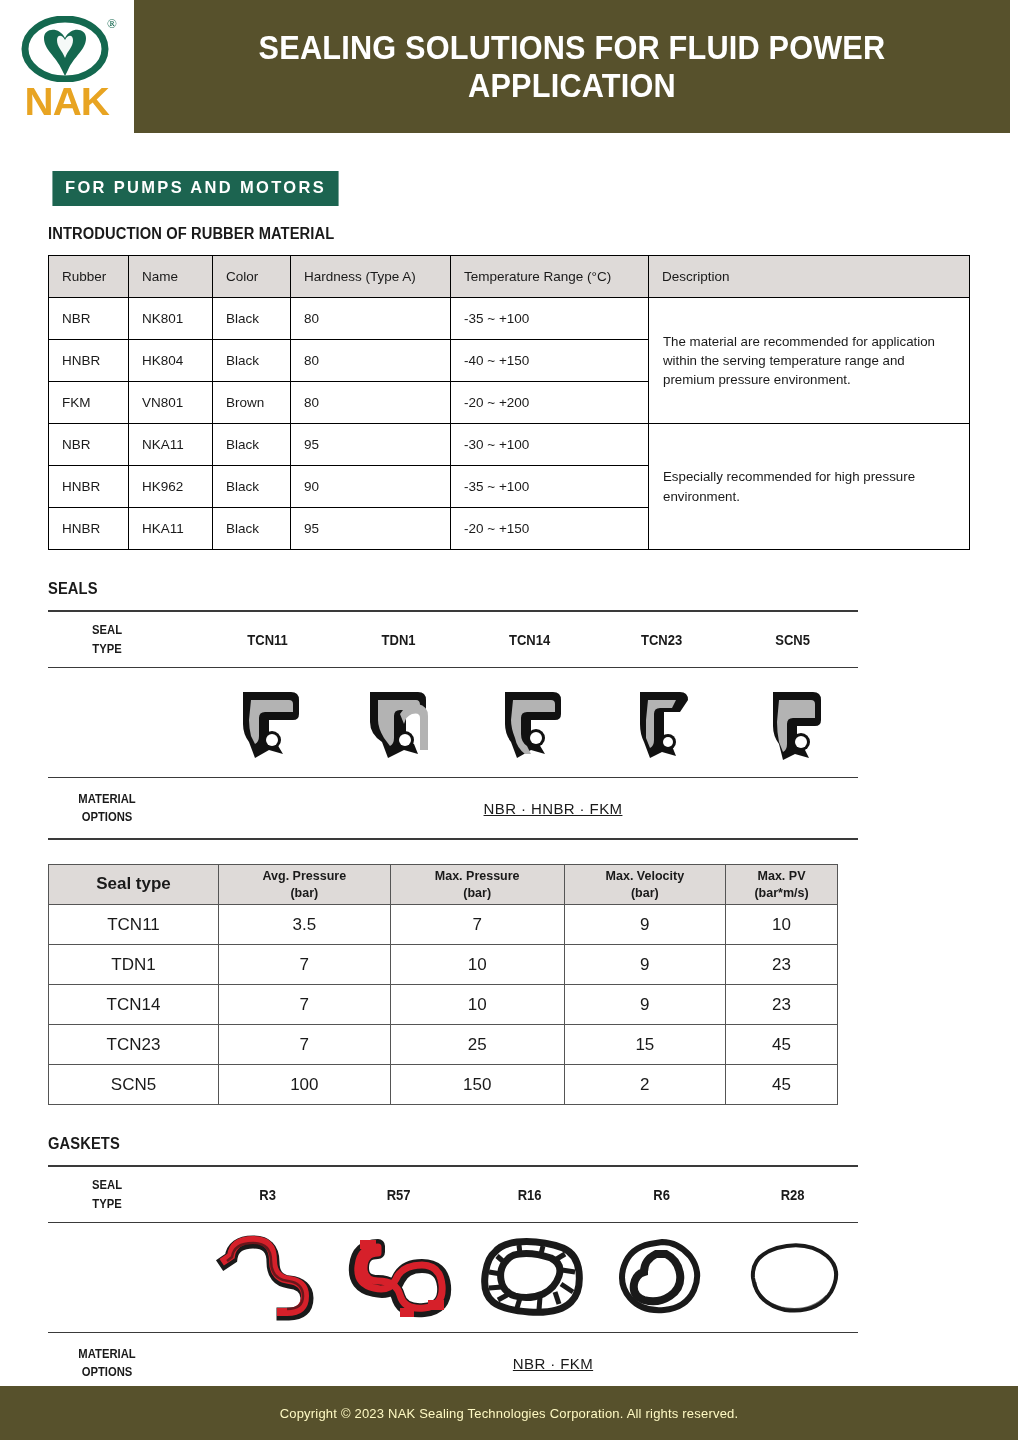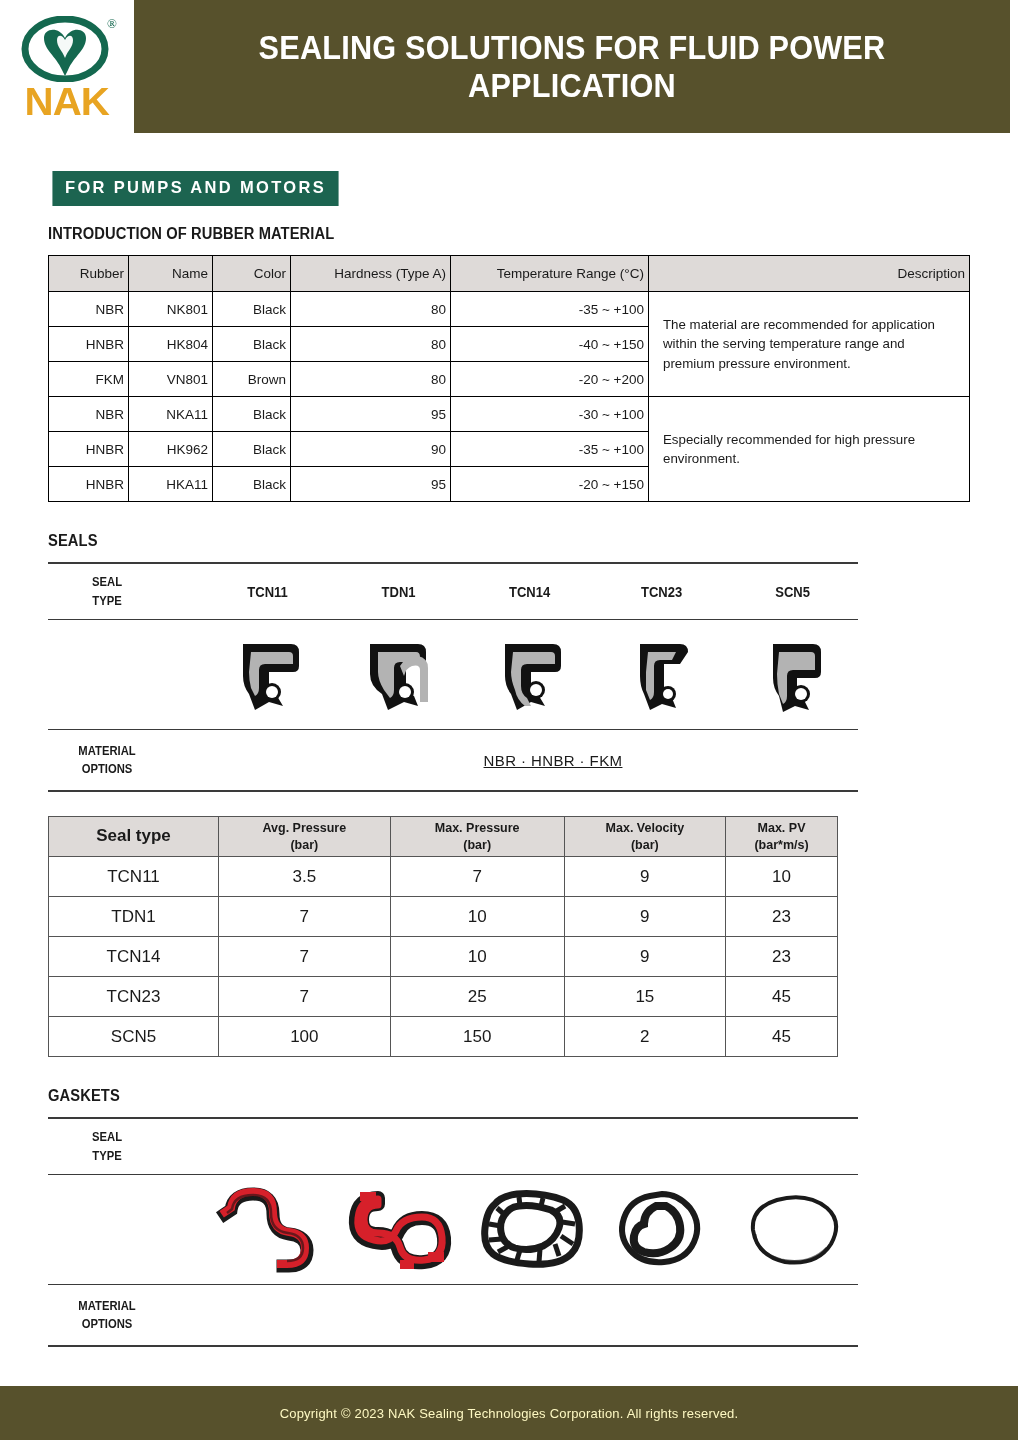--- a/index.html
+++ b/index.html
@@ -96,23 +96,23 @@
 
   
   table { border-collapse: collapse; }
   .mat-table {
     width: 922px;
     font-size: 13.5px;
     border: 1px solid #000;
   }
   .mat-table th, .mat-table td {
     border: 1px solid #000;
-    text-align: right;
+    text-align: left;
     font-weight: 400;
-    padding: 4px;
+    padding: 13px;
     height: 35px;
   }
   .mat-table thead th {
     background: #dedad8;
     height: 36px;
     font-size: 13.5px;
   }
   .mat-table td.desc {
     text-align: left;
     padding: 0 14px;
@@ -457,20 +457,27 @@
 
   
   <div class="sub-heading gap-top">GASKETS</div>
 
   <div class="panel">
     <div class="panel-row type-row rule-top rule-bottom" style="border-bottom-width:1.5px;">
       <div class="panel-label">
         <div>SEAL</div>
         <div>TYPE</div>
       </div>
+      <div class="panel-cells">
+        <div class="panel-cell">R3</div>
+        <div class="panel-cell">R57</div>
+        <div class="panel-cell">R16</div>
+        <div class="panel-cell">R6</div>
+        <div class="panel-cell">R28</div>
+      </div>
     </div>
 
     <div class="panel-row img-row rule-bottom" style="border-bottom-width:1.5px;">
       <div class="panel-label"></div>
       <div class="panel-cells">
 
         <div class="img-cell">
           <svg width="118" height="92" viewBox="0 0 118 92">
             <path d="M16 30 L22 26 Q24 10 44 10 Q64 10 64 30 Q64 48 80 50 Q98 52 98 66 Q98 82 80 82 L74 82" fill="none" stroke="#1a1a1a" stroke-width="13" stroke-linecap="square"></path>
             <path d="M16 28 L22 24 Q24 8 44 8 Q64 8 64 28 Q64 46 80 48 Q96 50 96 64 Q96 80 78 80 L72 80" fill="none" stroke="#d6202a" stroke-width="8" stroke-linecap="square"></path>
@@ -524,20 +531,23 @@
         </div>
 
       </div>
     </div>
 
     <div class="panel-row mat-row rule-bottom">
       <div class="panel-label">
         <div>MATERIAL</div>
         <div>OPTIONS</div>
       </div>
+      <div class="panel-cells">
+        <div class="mat-options-text">NBR · FKM</div>
+      </div>
     </div>
   </div>
 
 </div>
 
 <div class="footer">
   <div class="footer-text">Copyright © 2023 NAK Sealing Technologies Corporation. All rights reserved.</div>
 </div>
 
 </body></html>

